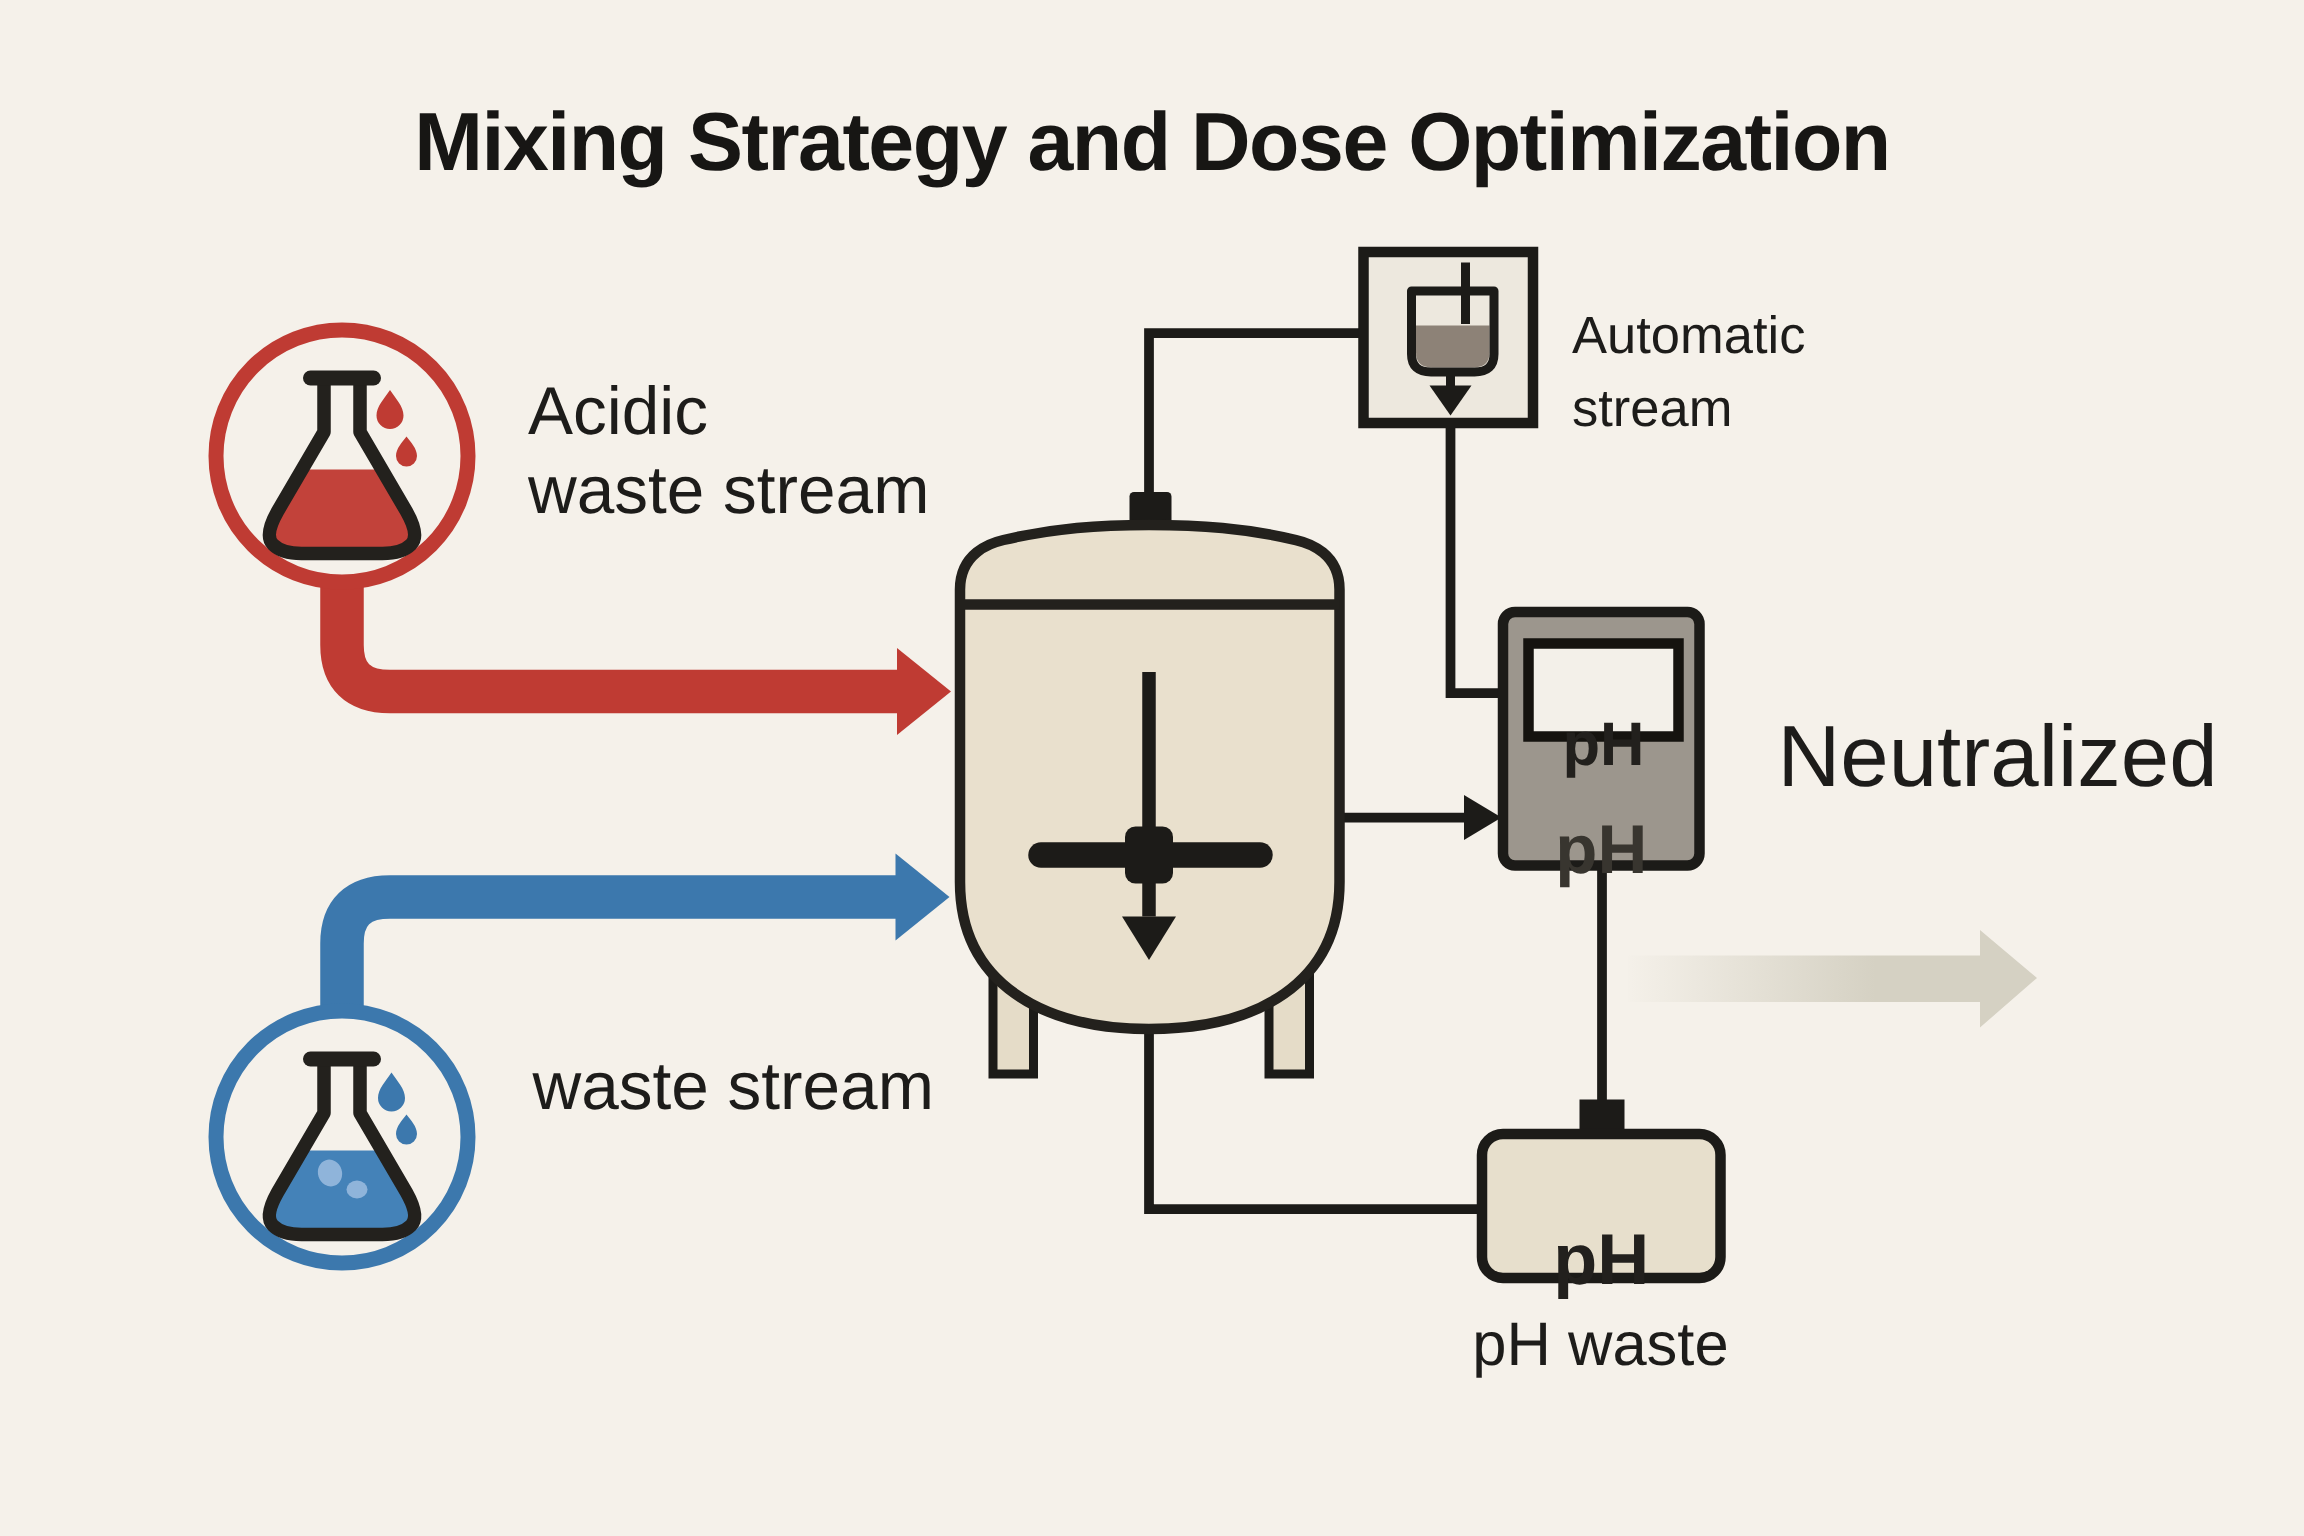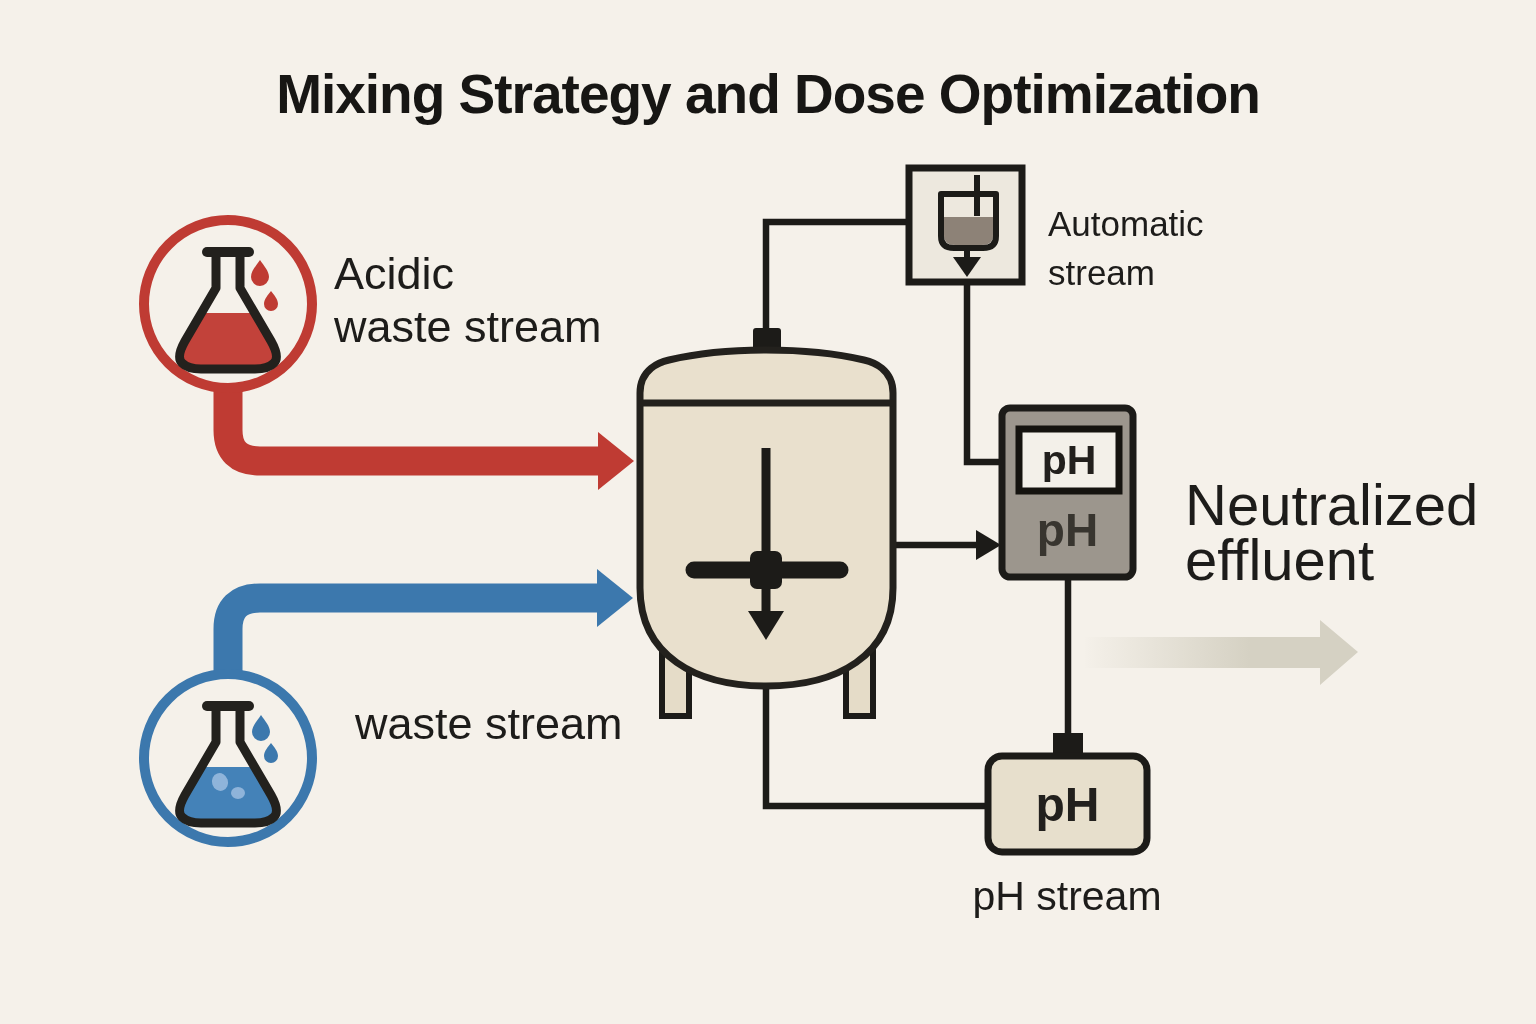--- a/index.html
+++ b/index.html
@@ -10,21 +10,21 @@
     color:#1c1b18;
   }
   .abs{position:absolute;}
   #title{
     left:0;right:0;top:62px;text-align:center;
     font-size:55px;font-weight:700;letter-spacing:-1px;color:#171614;
   }
   .stream-label{font-size:45px;line-height:53px;font-weight:500;color:#1d1c1a;}
   .small-label{font-size:35px;line-height:49px;font-weight:500;color:#1d1c1a;}
   .big-label{font-size:58px;line-height:55px;font-weight:500;color:#1d1c1a;}
-  .ph-text{display:flex;align-items:center;justify-content:center;font-weight:600;}
+  .ph-text{display:flex;align-items:center;justify-content:center;font-weight:600;margin-top:36px;}
   #controller-display-text{left:1019px;top:429px;width:100px;height:62px;font-size:41px;color:#22201d;}
   #controller-body-text{left:1002px;top:498px;width:131px;height:64px;font-size:46px;color:#38352f;}
   #sensor-display-text{left:988px;top:756px;width:159px;height:96px;font-size:48px;color:#22201d;}
   #sensor-caption{left:967px;top:873px;width:200px;text-align:center;font-size:41px;font-weight:400;color:#1d1c1a;}
   svg{position:absolute;left:0;top:0;}
 </style>
 </head>
 <body>
 
 <div id="canvas">
@@ -108,37 +108,36 @@
     </g>
 
     <g>
       <rect x="1053" y="733" width="30" height="26" fill="#1c1b18"></rect>
       <rect x="988" y="756" width="159" height="96" rx="14" fill="#e7dfcc" stroke="#1c1b18" stroke-width="7"></rect>
     </g>
   </svg>
 
   <div id="title" class="abs">Mixing Strategy and Dose Optimization</div>
 
-  <div class="abs stream-label" style="left:334px;top:247px;">
+  <div class="abs stream-label" style="left:352px;top:247px;">
     <div>Acidic</div>
     <div>waste stream</div>
   </div>
 
   <div class="abs stream-label" style="left:355px;top:697px;">
     <div>waste stream</div>
   </div>
 
   <div class="abs small-label" style="left:1048px;top:199px;">
     <div>Automatic</div>
     <div>stream</div>
   </div>
 
   <div class="abs big-label" style="left:1185px;top:477px;">
     <div>Neutralized</div>
-    <div>effluent</div>
   </div>
 
   <div id="controller-display-text" class="abs ph-text">pH</div>
   <div id="controller-body-text" class="abs ph-text">pH</div>
   <div id="sensor-display-text" class="abs ph-text">pH</div>
-  <div id="sensor-caption" class="abs">pH stream</div>
+  <div id="sensor-caption" class="abs">pH waste</div>
 
 </div>
 
 </body></html>

